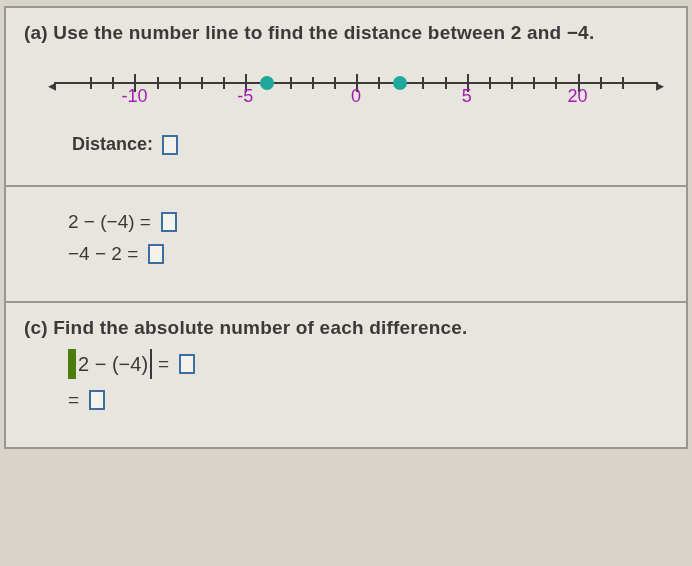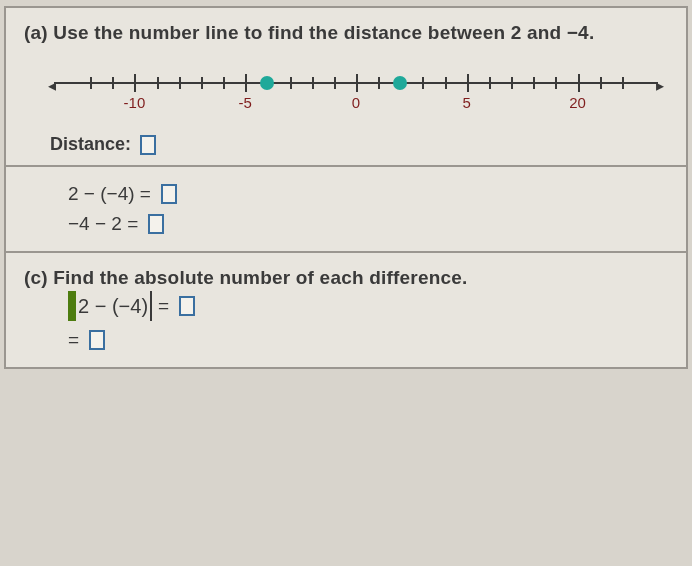--- a/index.html
+++ b/index.html
@@ -14,21 +14,21 @@
     overflow: hidden;
   }
   .sheet {
     background: #e8e5de;
     border: 2px solid #9a9690;
     margin: 6px 4px;
     filter: blur(0.3px);
   }
   .section {
     border-bottom: 2px solid #9a9690;
-    padding: 14px 18px 8px 18px;
+    padding: 14px 18px 28px 18px;
   }
   .section:last-child { border-bottom: none; }
   .prompt {
     font-size: 19px;
     font-weight: 600;
     letter-spacing: 0.2px;
   }
   .numline-wrap {
     margin: 26px 10px 8px 30px;
     height: 46px;
@@ -53,41 +53,41 @@
   .tick {
     position: absolute;
     top: 7px;
     width: 2px;
     height: 12px;
     background: #3a3a3a;
   }
   .tick.major { top: 4px; height: 18px; }
   .ticklabel {
     position: absolute;
-    top: 24px;
-    font-size: 15px;
+    top: 16px;
+    font-size: 18px;
     transform: translateX(-50%);
-    color: #7f1d1d;
+    color: #a21caf;
   }
   .dot {
     position: absolute;
     top: 6px;
     width: 14px;
     height: 14px;
     border-radius: 50%;
     background: #1fa99a;
     transform: translateX(-50%);
   }
   .distance-row {
-    margin: 18px 0 2px 26px;
+    margin: 18px 0 2px 48px;
     font-size: 18px;
     font-weight: 600;
   }
   .eq {
-    margin: 2px 0 8px 44px;
+    margin: 10px 0 8px 44px;
     font-size: 19px;
     font-weight: 500;
     display: flex;
     align-items: center;
     gap: 6px;
   }
   .absbar {
     display: inline-flex;
     align-items: center;
     padding: 0 2px;

